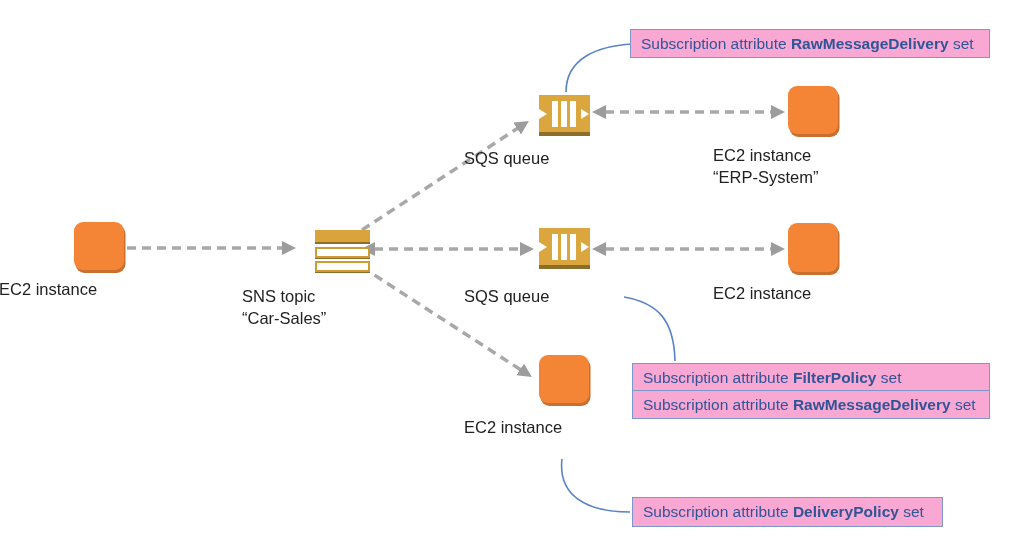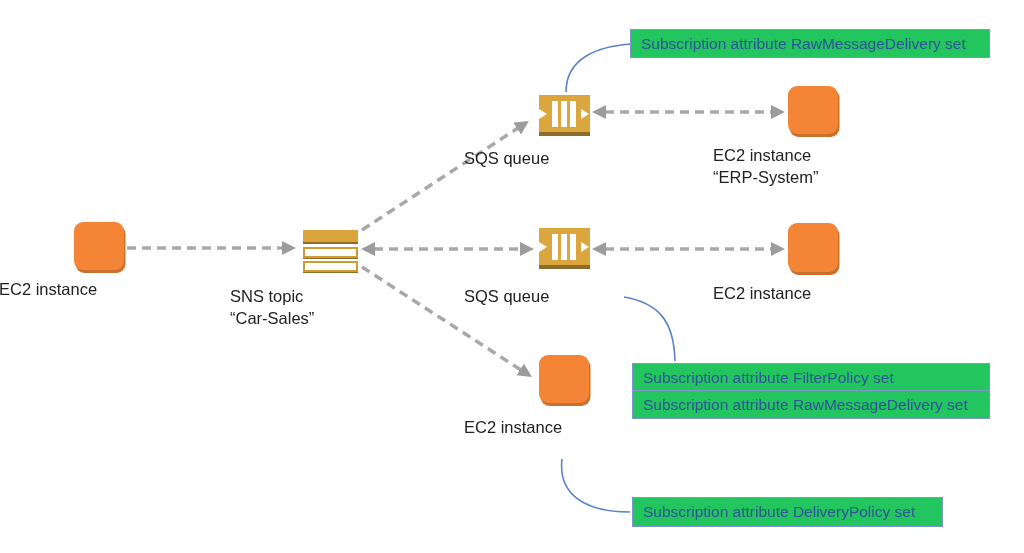--- a/index.html
+++ b/index.html
@@ -25,25 +25,25 @@
     width:51px;height:37px;margin:0 auto;background:#DCA63F;
     border-bottom:4px solid #8C6D29;
     display:flex;align-items:center;justify-content:center;gap:3px;
   }
   .sqs-bar{width:6px;height:26px;background:#fff;}
   .sqs-tri{width:0;height:0;border-top:5px solid transparent;border-bottom:5px solid transparent;border-left:8px solid #fff;}
   .sqs-tri.left{margin-right:2px;}
   .sqs-tri.right{margin-left:2px;}
   
   .callout{
-    position:absolute;background:#22c55e;border:1.6px solid #7E97CB;
+    position:absolute;background:#f9a8d4;border:1.6px solid #7E97CB;
     color:#2F5597;font-size:15.5px;display:flex;align-items:center;
     padding-left:10px;box-sizing:border-box;white-space:pre;
   }
-  .callout .attr{font-weight:normal;text-align:center;}
+  .callout .attr{font-weight:bold;text-align:center;}
 </style>
 </head>
 <body>
 
 <div class="canvas">
 
   <svg class="layer" width="1024" height="553">
     <defs>
       <marker id="ah" markerUnits="userSpaceOnUse" markerWidth="18" markerHeight="16" refX="1" refY="7" orient="auto-start-reverse">
         <path d="M0,0 L14,7 L0,14 Z" fill="#9c9c9c"></path>
@@ -64,21 +64,21 @@
     </g>
   </svg>
 
   <div class="node" style="left:-1px;top:222px;">
     <div class="ec2-icon" style="height:48px;"></div>
     <div class="label" style="margin-top:8px;">
       <div>EC2 instance</div>
     </div>
   </div>
 
-  <div class="node" style="left:230px;top:230px;">
+  <div class="node" style="left:242px;top:230px;">
     <div class="sns-icon">
       <div class="sns-bar-solid"></div>
       <div class="sns-bar-outline"></div>
       <div class="sns-bar-outline"></div>
     </div>
     <div class="label" style="margin-top:13px;">
       <div>SNS topic</div>
       <div>“Car-Sales”</div>
     </div>
   </div>

